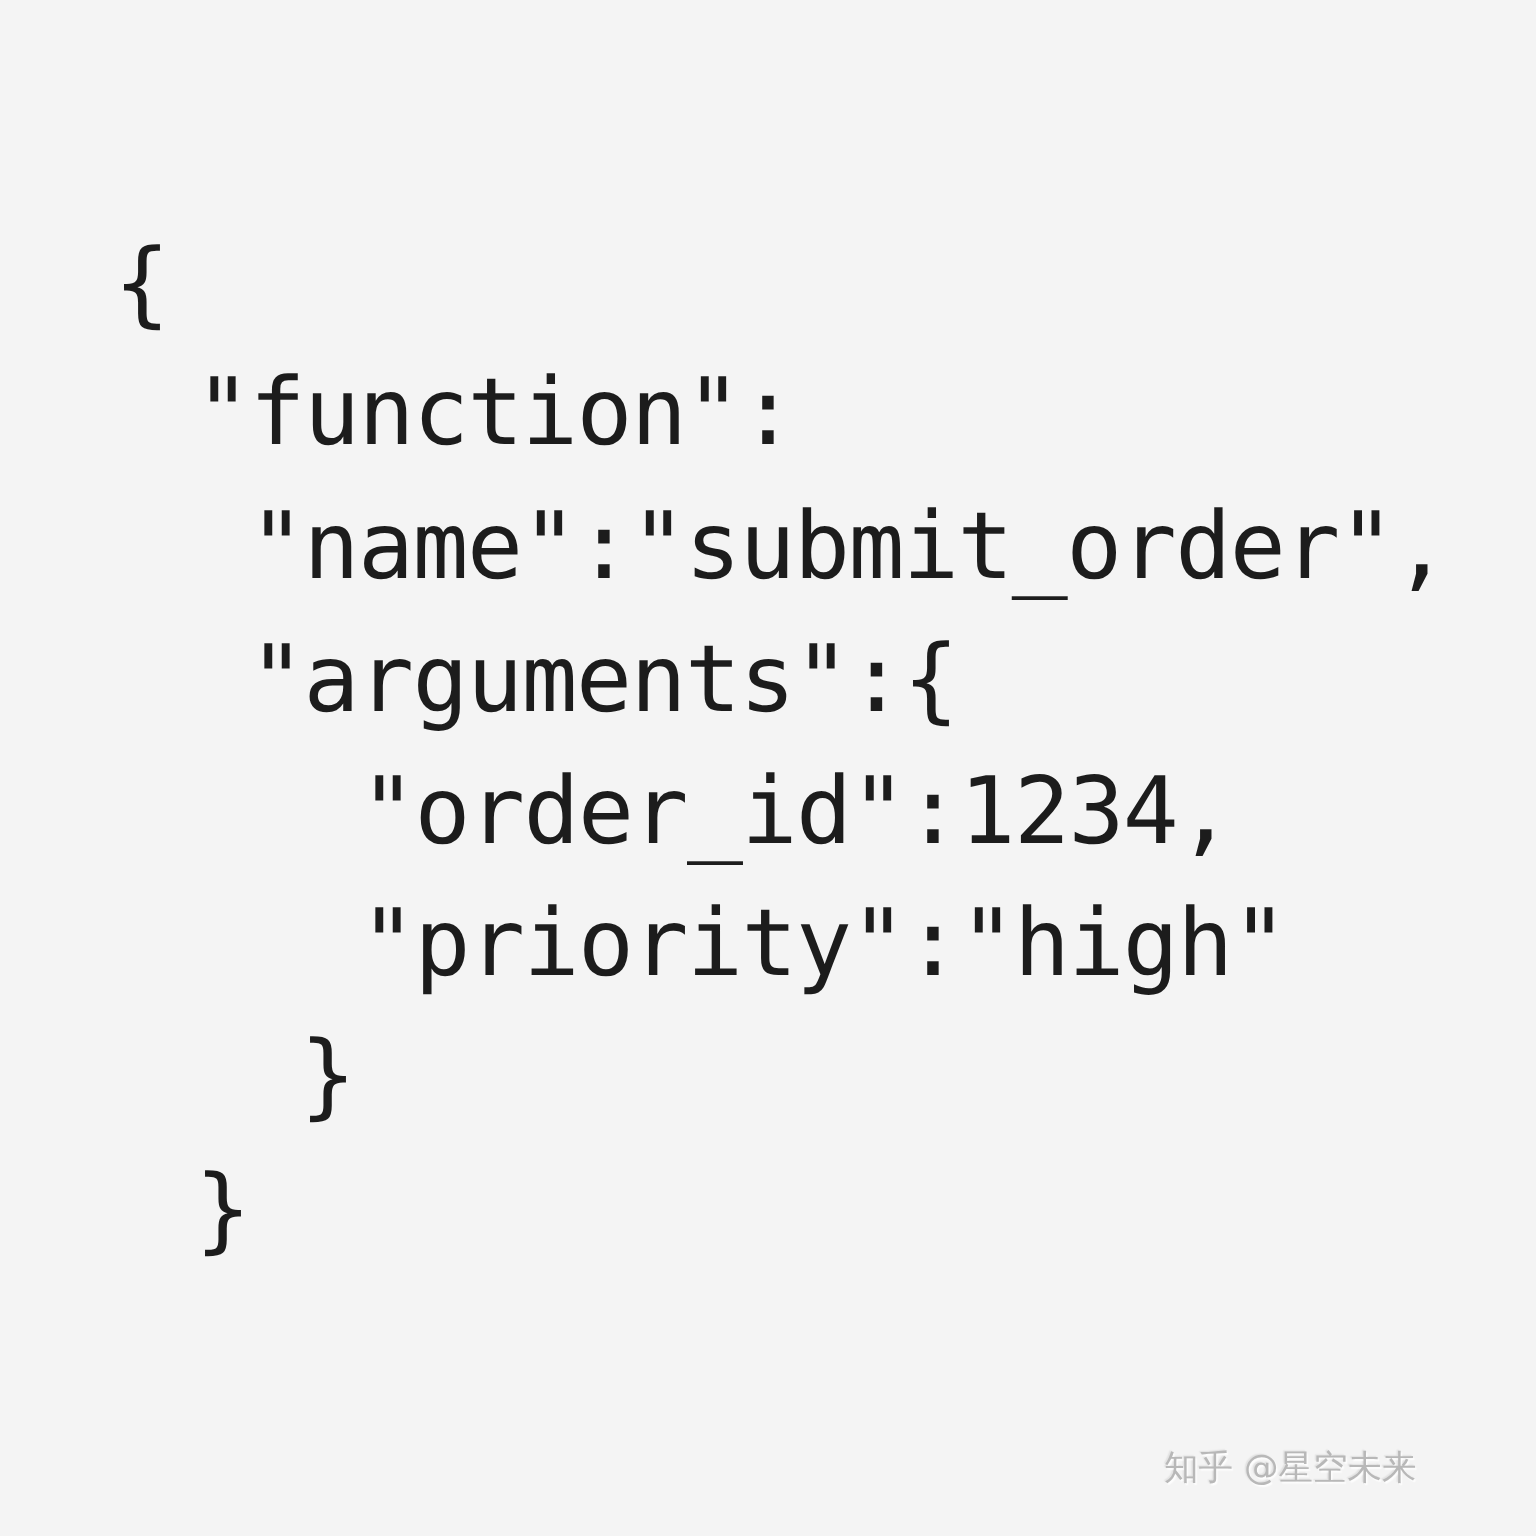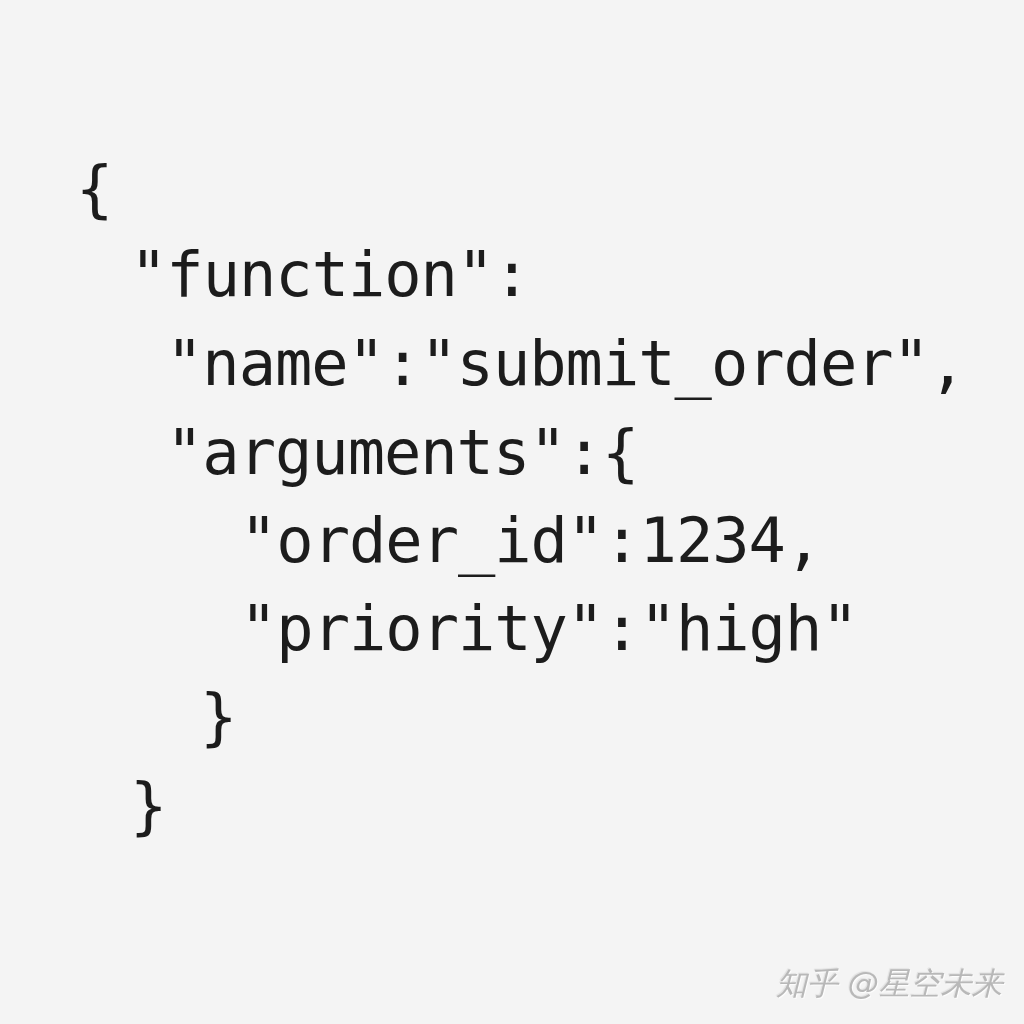--- a/index.html
+++ b/index.html
@@ -23,25 +23,24 @@
       color: #1c1c1c;
       white-space: pre;
       line-height: 1;
       letter-spacing: -1px;
     }
     .watermark {
       position: absolute;
       left: 776px;
       top: 963px;
       font-family: "DejaVu Sans", "Liberation Sans", sans-serif;
-      font-size: 31px;
+      font-size: 23px;
       color: #b8b8b8;
       text-shadow: 1px 1px 1px rgba(255,255,255,0.9), -1px -1px 1px rgba(0,0,0,0.08);
       white-space: nowrap;
-      font-style: italic;
     }
   </style>
 </head>
 <body>
 
 <div class="canvas">
   <div class="code-line" style="left:76px; top:158px;">{</div>
   <div class="code-line" style="left:130px; top:244px;">"function":</div>
   <div class="code-line" style="left:166px; top:333px;">"name":"submit_order",</div>
   <div class="code-line" style="left:166px; top:422px;">"arguments":{</div>

